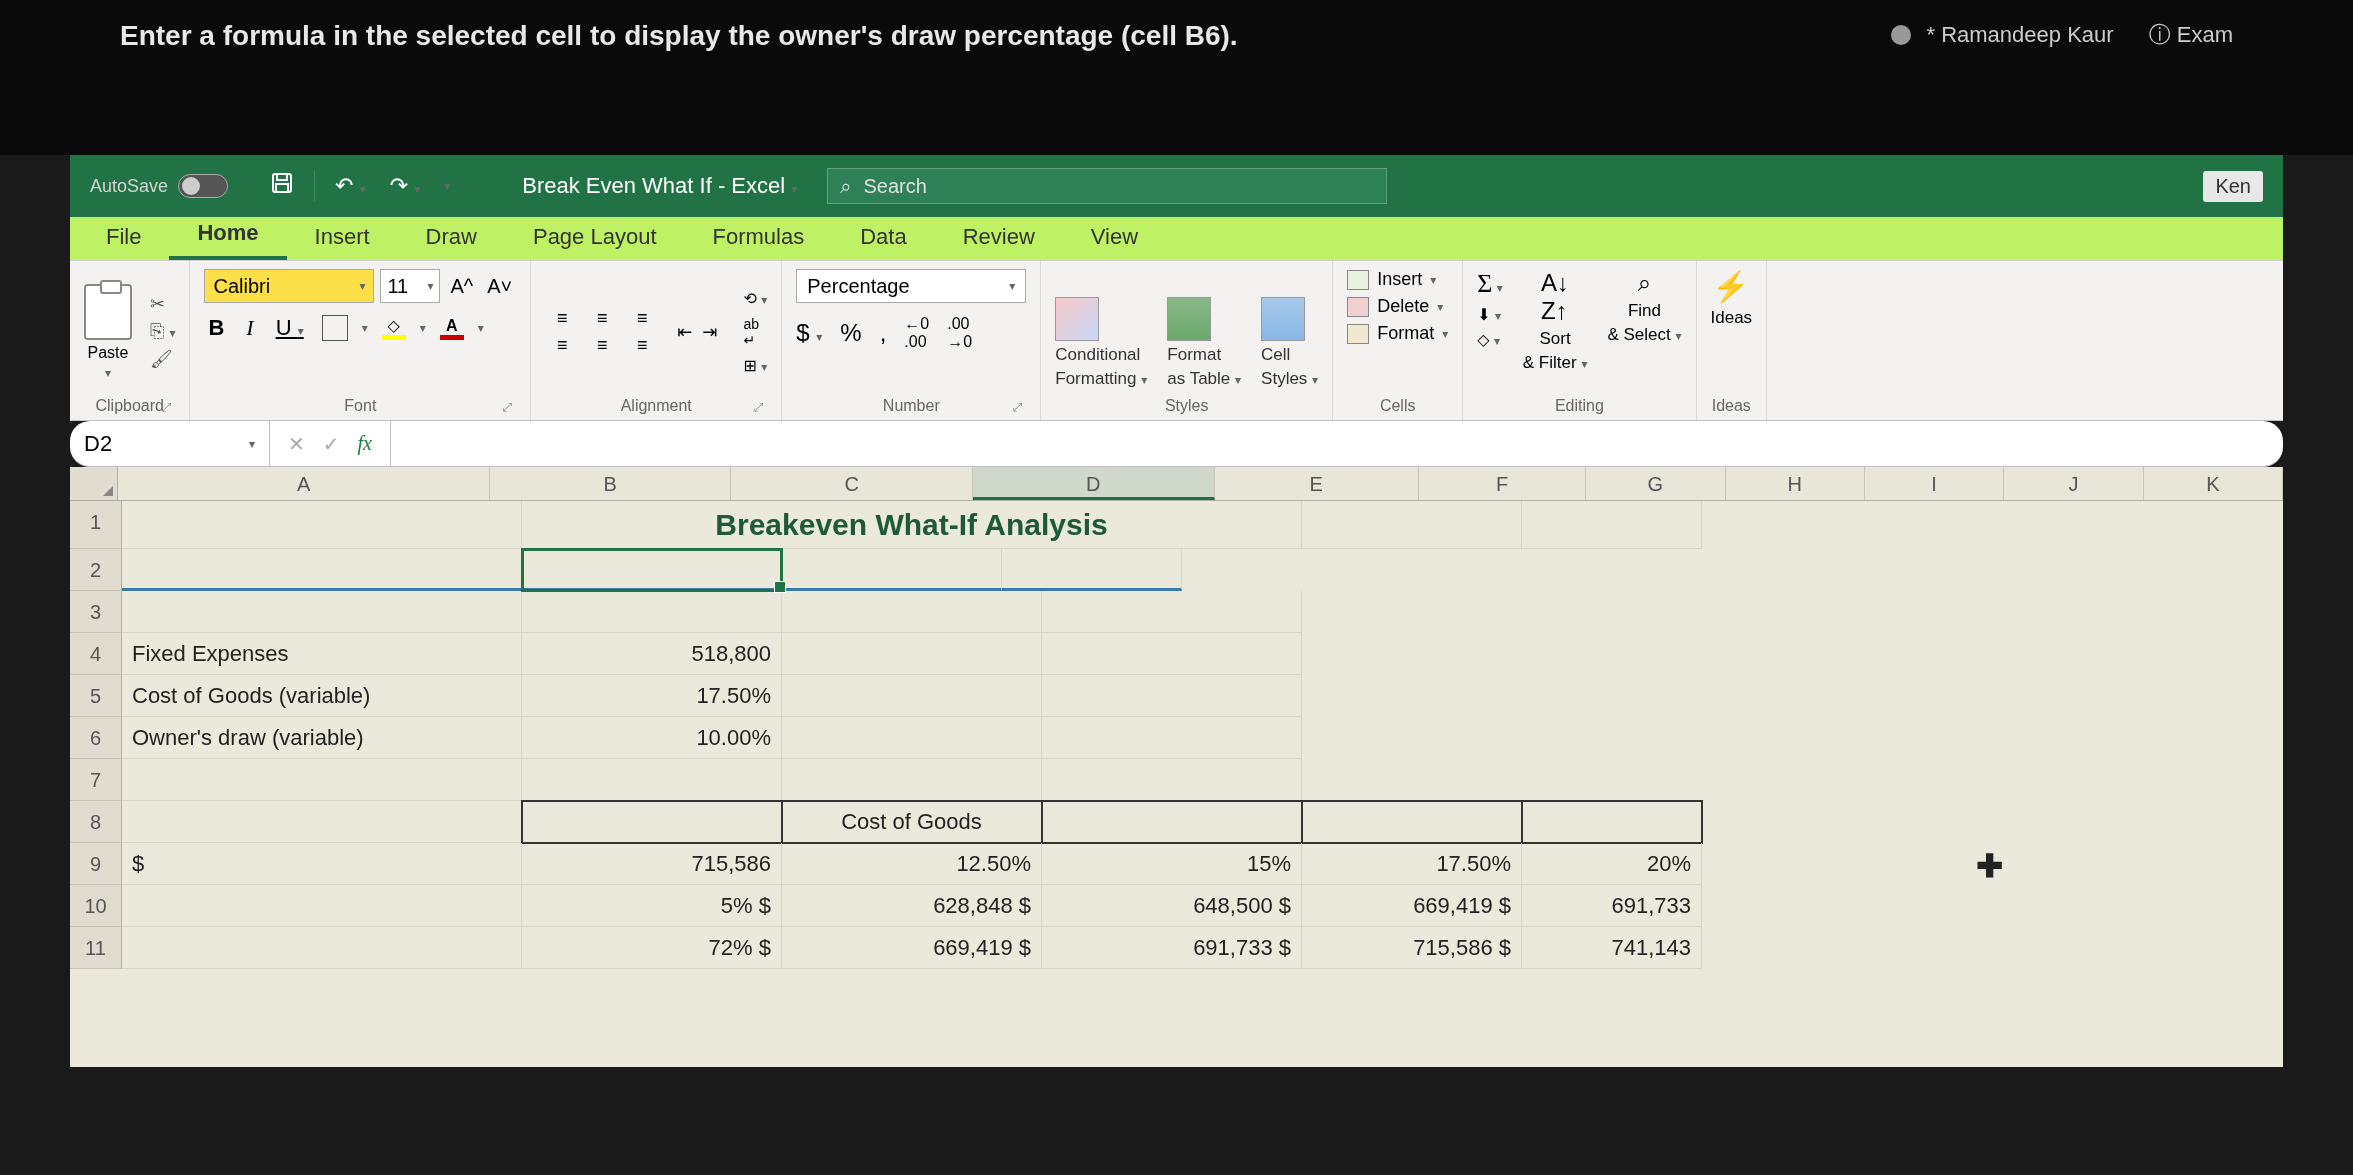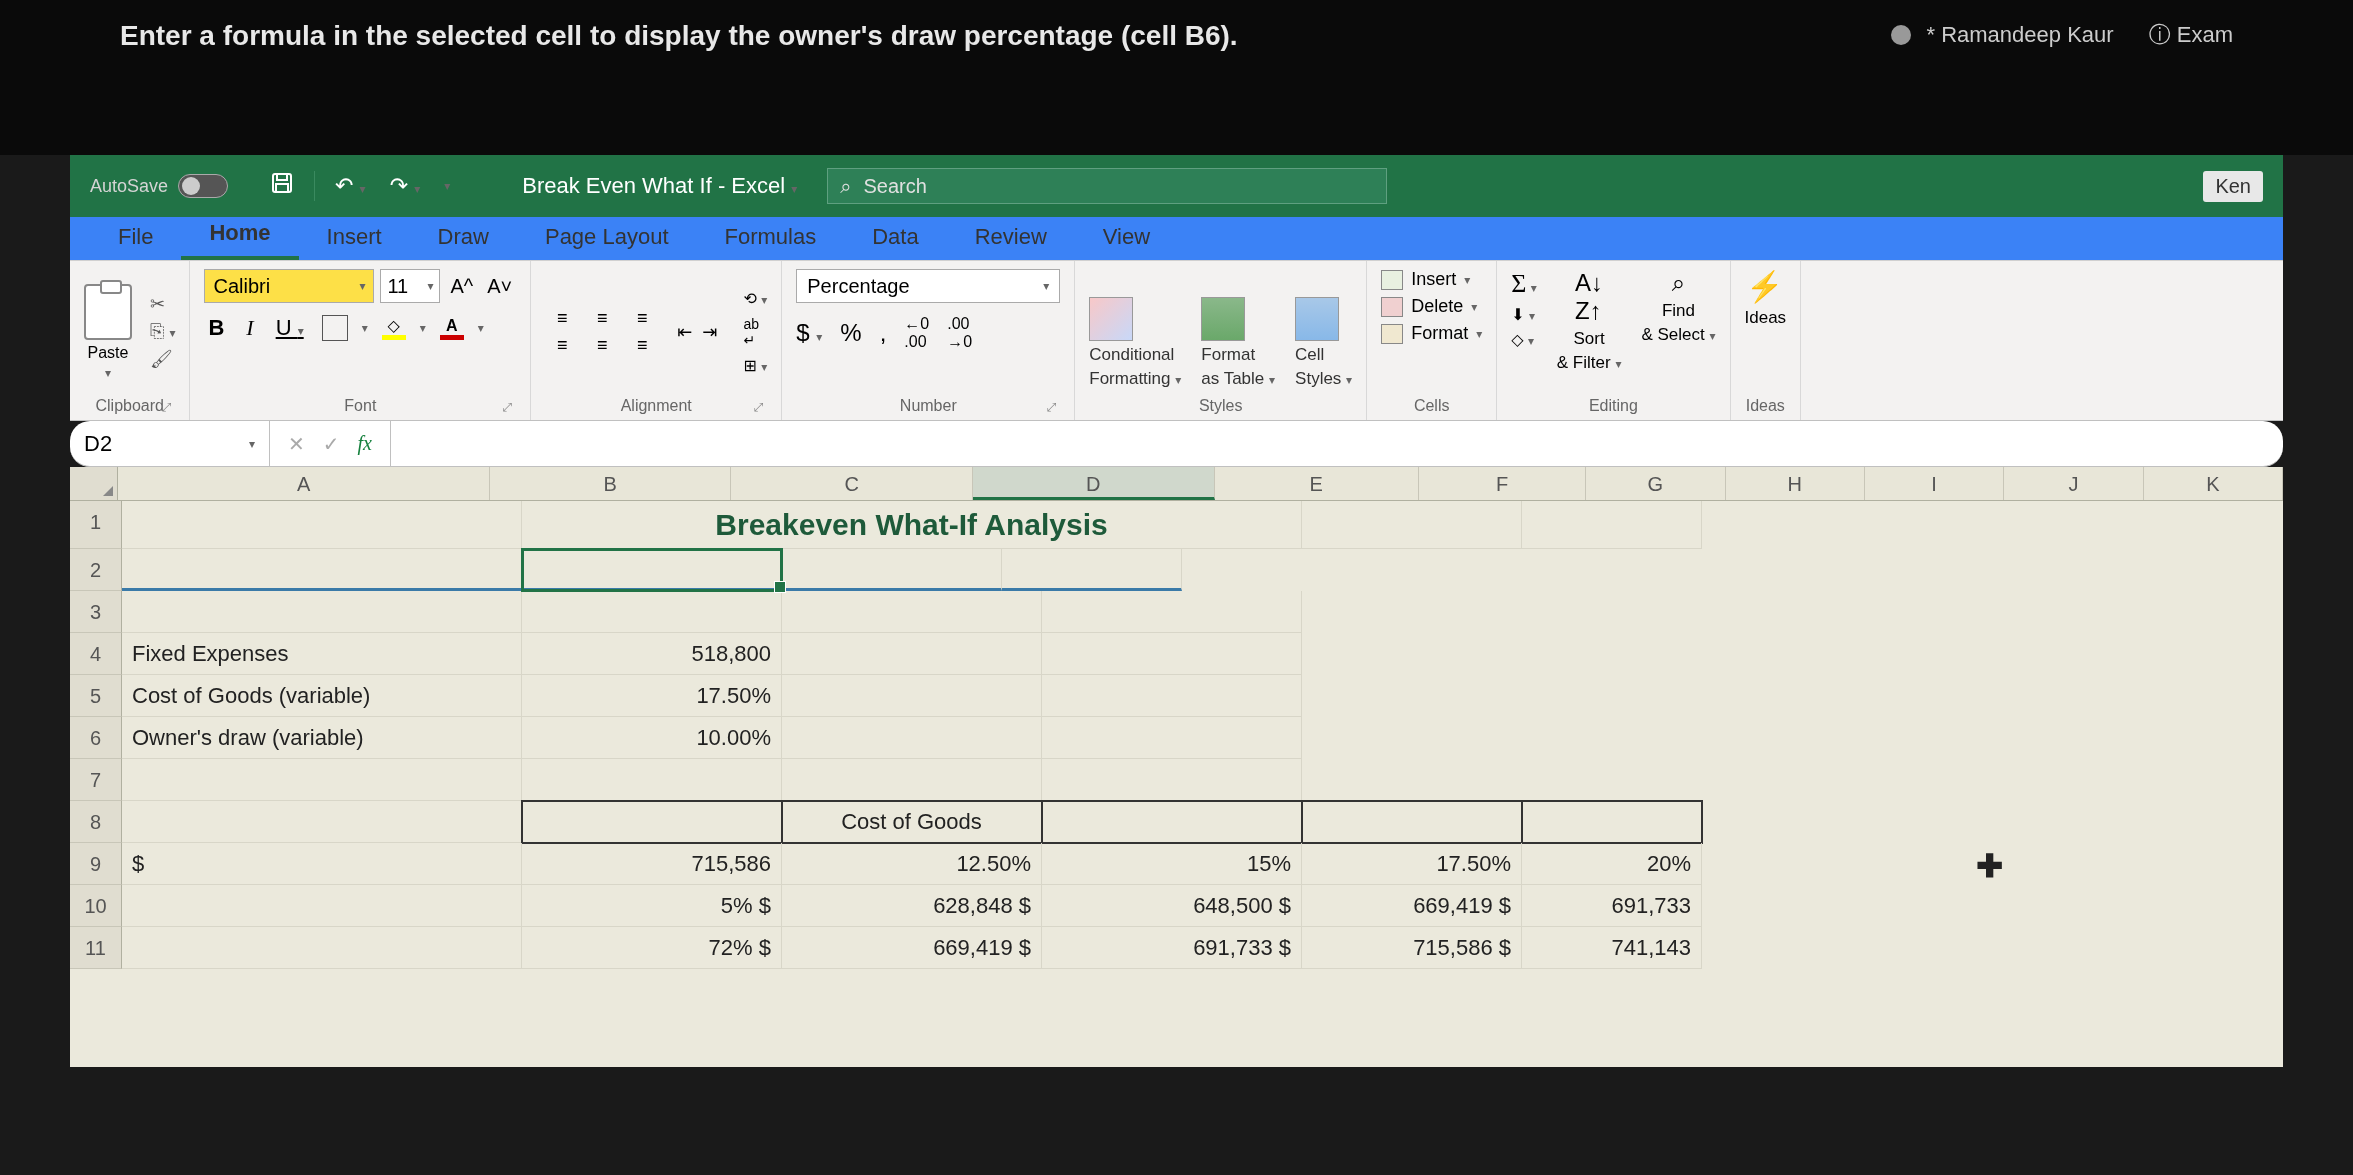--- a/index.html
+++ b/index.html
@@ -14,21 +14,21 @@
 .autosave { color: #d4d4d4; font-size: 18px; display: flex; align-items: center; gap: 10px; margin-right: 30px; }
 .toggle { width: 50px; height: 24px; border: 1px solid #aaa; border-radius: 12px; position: relative; background: #555; }
 .toggle::after { content: ''; position: absolute; width: 18px; height: 18px; background: #ccc; border-radius: 50%; left: 3px; top: 2px; }
 .tb-icon { color: #fff; font-size: 22px; margin: 0 12px; cursor: pointer; }
 .qat-sep { width: 1px; height: 30px; background: #3a8a5f; margin: 0 8px; }
 .doc-title { color: #fff; font-size: 22px; margin-left: 60px; margin-right: 30px; }
 .search-box { background: #2e8057; border: 1px solid #5fa080; height: 36px; width: 560px; display: flex; align-items: center; padding: 0 12px; color: #e0e0e0; font-size: 20px; }
 .search-box .mag { margin-right: 12px; }
 .right-user { margin-left: auto; color: #333; font-size: 20px; background: #e8e8e8; padding: 4px 12px; border-radius: 3px; }
 
-.ribbon-tabs { background: #3b82f6; height: 44px; display: flex; align-items: flex-end; padding: 0 20px; margin: 0 70px; border-bottom: 1px solid #d0d0d0; }
+.ribbon-tabs { background: #bef264; height: 44px; display: flex; align-items: flex-end; padding: 0 8px; margin: 0 70px; border-bottom: 1px solid #d0d0d0; }
 .ribbon-tab { padding: 10px 28px; font-size: 22px; color: #333; cursor: pointer; }
 .ribbon-tab.active { border-bottom: 4px solid #217346; font-weight: 600; }
 .ribbon-tab.file { background: transparent; }
 
 .ribbon { background: #f3f2f1; height: 160px; display: flex; margin: 0 70px; border-bottom: 1px solid #c0c0c0; }
 .ribbon-group { border-right: 1px solid #d8d8d8; padding: 8px 14px 2px 14px; display: flex; flex-direction: column; justify-content: space-between; }
 .group-content { display: flex; align-items: center; gap: 8px; flex: 1; }
 .group-label { text-align: center; font-size: 16px; color: #666; padding: 3px 0; position: relative; }
 .dialog-launcher { position: absolute; right: 4px; bottom: 4px; font-size: 12px; color: #888; }
 
@@ -49,21 +49,21 @@
 .fbtn.underline { text-decoration: underline; }
 .border-btn { width: 26px; height: 26px; border: 1px solid #555; position: relative; }
 .color-bar { width: 24px; height: 5px; background: #ffff00; }
 .font-color-bar { width: 24px; height: 5px; background: #c00; }
 .font-stack { display: flex; flex-direction: column; }
 
 .align-grid { display: grid; grid-template-columns: repeat(3, 34px); gap: 6px; }
 .align-cell { font-size: 18px; text-align: center; cursor: pointer; }
 .align-extra { display: flex; flex-direction: column; gap: 8px; margin-left: 18px; }
 
-.number-format { width: 264px; height: 34px; border: 1px solid #aaa; background: #fff; padding: 11px 10px; font-size: 20px; display: flex; align-items: center; justify-content: space-between; margin-bottom: 12px; }
+.number-format { width: 230px; height: 34px; border: 1px solid #aaa; background: #fff; padding: 11px 10px; font-size: 20px; display: flex; align-items: center; justify-content: space-between; margin-bottom: 12px; }
 .number-row { display: flex; align-items: center; gap: 18px; font-size: 24px; }
 
 .styles-row { display: flex; gap: 20px; }
 .style-btn { display: flex; flex-direction: column; align-items: flex-start; gap: 4px; font-size: 17px; color: #333; margin-top: 28px; }
 .style-icon { width: 44px; height: 44px; border: 1px solid #999; background: linear-gradient(135deg,#f8c8c8,#c8d8f8); }
 
 .cells-col { display: flex; flex-direction: column; gap: 6px; font-size: 18px; }
 .cells-item { display: flex; align-items: center; gap: 8px; cursor: pointer; }
 .cell-icon { width: 22px; height: 20px; border: 1px solid #888; background: #e8f0e0; }
 

